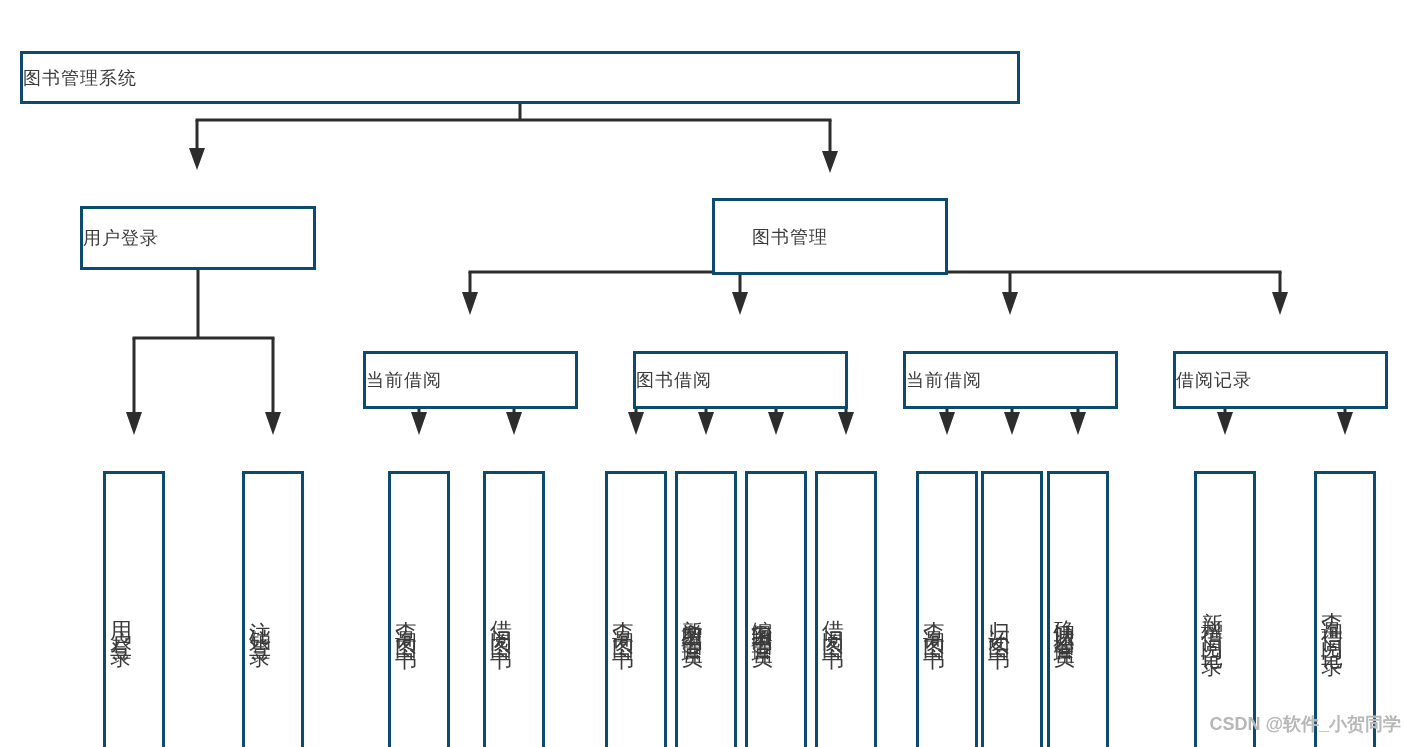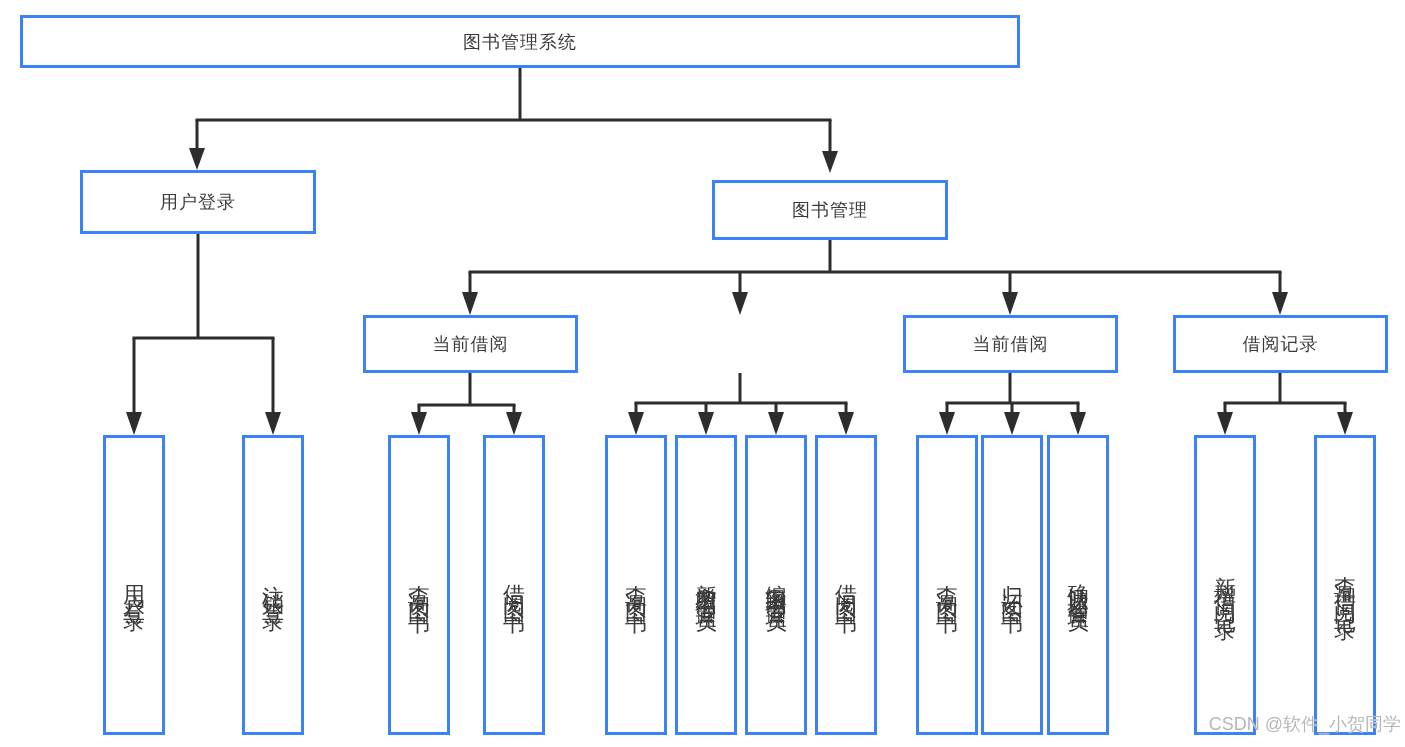--- a/index.html
+++ b/index.html
@@ -14,35 +14,36 @@
     position: absolute; left: 0; top: 0;
     width: 1405px; height: 747px;
     background: #ffffff;
   }
   svg.connectors {
     position: absolute; left: 0; top: 0; z-index: 1;
   }
   .box {
     position: absolute;
     background: #ffffff;
-    border: 3px solid #3b82f6;
+    border: 3px solid #0c4a6e;
     display: flex;
     align-items: center;
-    justify-content: center;
+    justify-content: flex-start;
     z-index: 2;
     color: #3a3a3a;
+    margin-top: 36px;
   }
   .hlabel {
     font-size: 18px;
     letter-spacing: 1px;
     white-space: nowrap;
   }
   .root  { left: 20px;  top: 15px;  width: 1000px; height: 53px; }
   .l2a   { left: 80px;  top: 170px; width: 236px;  height: 64px; }
-  .l2b   { left: 712px; top: 180px; width: 236px;  height: 60px; }
+  .l2b   { left: 712px; top: 162px; width: 236px;  height: 77px; padding-left: 37px; }
   .l3    { top: 315px; height: 58px; width: 215px; }
   .l3.n1 { left: 363px; }
   .l3.n2 { left: 633px; }
   .l3.n3 { left: 903px; font-family: Liberation Mono, monospace; }
   .l3.n4 { left: 1173px; }
   .leaf  { top: 435px; height: 300px; width: 62px; }
   .vlabel {
     writing-mode: vertical-lr;
     text-orientation: mixed;
     font-size: 22px;
@@ -59,20 +60,21 @@
   .leaf.d3 { left: 1047px; }
   .leaf.e1 { left: 1194px; } .leaf.e2 { left: 1314px; }
   .watermark {
     position: absolute;
     right: 4px; top: 712px;
     z-index: 3;
     font-size: 18px;
     color: #b7b7b7;
     white-space: nowrap;
     text-shadow: 0 0 1px #ffffff;
+    font-weight: bold;
   }
 </style>
 </head>
 <body>
 
 <div class="canvas">
 
   <svg class="connectors" width="1405" height="747" viewBox="0 0 1405 747">
     <g stroke="#2d2d2d" stroke-width="3" fill="none">
 
@@ -146,20 +148,23 @@
   <div class="box l2a">
     <span class="hlabel">用户登录</span>
   </div>
   <div class="box l2b">
     <span class="hlabel">图书管理</span>
   </div>
 
   <div class="box l3 n1">
     <span class="hlabel">当前借阅</span>
   </div>
+  <div class="box l3 n2">
+    <span class="hlabel">图书借阅</span>
+  </div>
   <div class="box l3 n3">
     <span class="hlabel">当前借阅</span>
   </div>
   <div class="box l3 n4">
     <span class="hlabel">借阅记录</span>
   </div>
 
   <div class="box leaf a1">
     <span class="vlabel">用户登录</span>
   </div>

